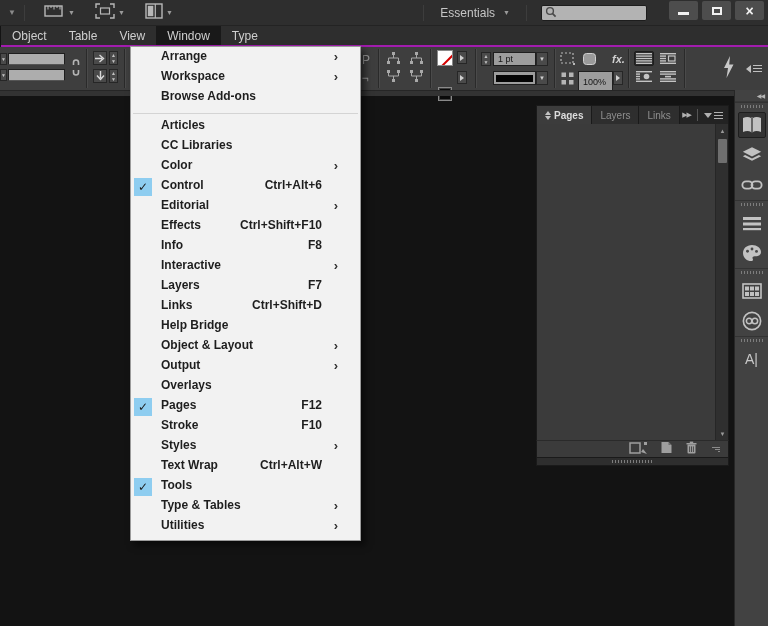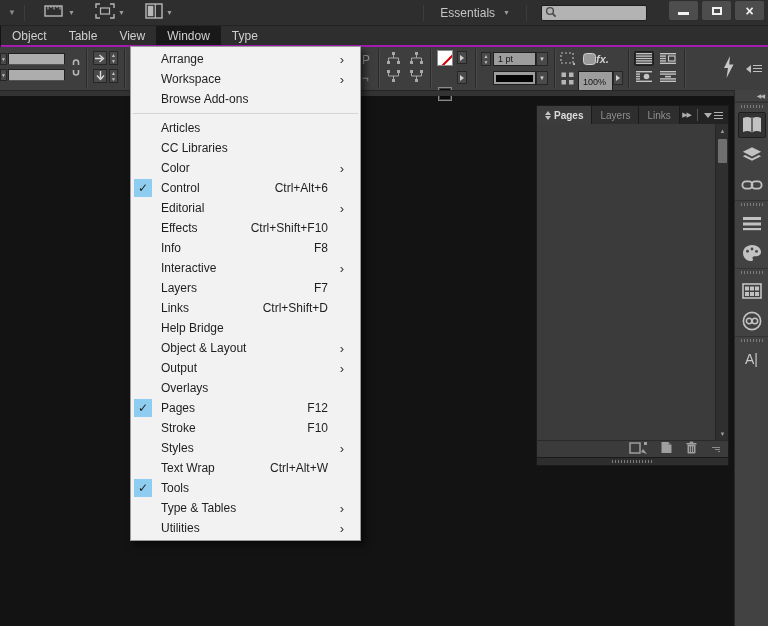--- a/index.html
+++ b/index.html
@@ -55,21 +55,21 @@
   .stroke-type i { display:block; width:100%; height:7px; background:#050505; margin:0 2px; }
   .fx-label { color:#d0d0d0; font-size:11px; font-style:italic; font-weight:bold; }
   .flipP { color:#9a9a9a; font-size:12px; }
   .wrap-btn { width:20px; height:15px; display:flex; align-items:center; justify-content:center; }
   .wrap-btn.active { background:#2b2b2b; border:1px solid #1e1e1e; border-radius:2px; }
   .cp-menu-icon { display:flex; align-items:center; gap:2px; color:#c0c0c0; }
 
   
   .menu-popup { position:absolute; left:130px; top:46px; width:231px; background:#f2f2f2;
                 border:1px solid #9b9b9b; box-shadow:4px 4px 7px rgba(0,0,0,0.55); padding:2px 0; z-index:50; }
-  .menu-item { height:20px; display:flex; align-items:center; font-size:12px; color:#1e1e1e; padding-right:16px; }
+  .menu-item { height:20px; display:flex; align-items:flex-start; font-size:12px; color:#1e1e1e; padding-right:22px;font-weight:bold; }
   .mi-check { width:18px; height:18px; margin-left:3px; margin-right:9px; display:flex; align-items:center;
               justify-content:center; font-size:12px; color:#1b1b1b; visibility:hidden; }
   .menu-item.checked .mi-check { visibility:visible; background:#8ecdf0; }
   .mi-label { flex:0 1 auto; }
   .mi-shortcut { margin-left:auto; color:#1e1e1e; }
   .mi-sub { width:12px; text-align:right; color:#333; font-size:13px; visibility:hidden; margin-left:4px; }
   .menu-item.has-sub .mi-sub { visibility:visible; }
   .menu-sep { height:1px; background:#d4d4d4; margin:4px 2px; }
 
   
@@ -310,21 +310,21 @@
       <svg width="16" height="14" viewBox="0 0 16 14">
           <rect x="1" y="1" width="12" height="10" fill="none" stroke="#b8b8b8" stroke-width="1.2" stroke-dasharray="2 2"></rect>
           <rect x="13" y="11" width="2" height="2" fill="#b8b8b8"></rect>
         </svg>
     </div>
     <div class="cp" style="left:582px;top:5px">
       <svg width="15" height="14" viewBox="0 0 15 14">
           <rect x="1.5" y="1.5" width="12" height="11" rx="3" fill="#9a9a9a" stroke="#cfcfcf" stroke-width="1"></rect>
         </svg>
     </div>
-    <div class="cp fx-label" style="left:596px;top:6px">fx.</div>
+    <div class="cp fx-label" style="left:612px;top:6px">fx.</div>
     <div class="cp" style="left:561px;top:24px">
       <svg width="13" height="13" viewBox="0 0 13 13">
           <rect x="0.5" y="0.5" width="4.5" height="4.5" fill="#b5b5b5"></rect>
           <rect x="8" y="0.5" width="4.5" height="4.5" fill="#b5b5b5"></rect>
           <rect x="0.5" y="8" width="4.5" height="4.5" fill="#b5b5b5"></rect>
           <rect x="8" y="8" width="4.5" height="4.5" fill="#b5b5b5"></rect>
         </svg>
     </div>
     <div class="cp num-field" style="left:578px;top:24px;width:35px;height:22px">100%</div>
     <div class="cp cp-btn flyout" style="left:613px;top:24px;height:14px">

